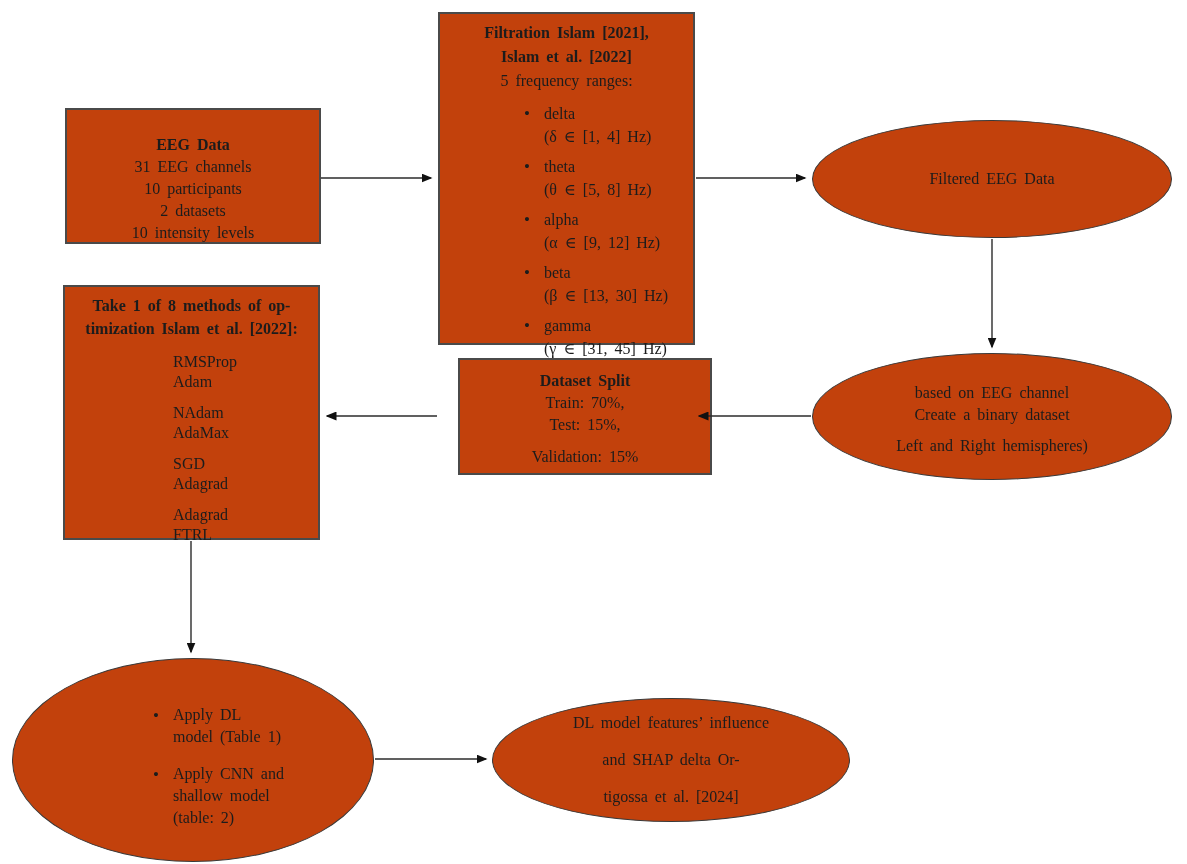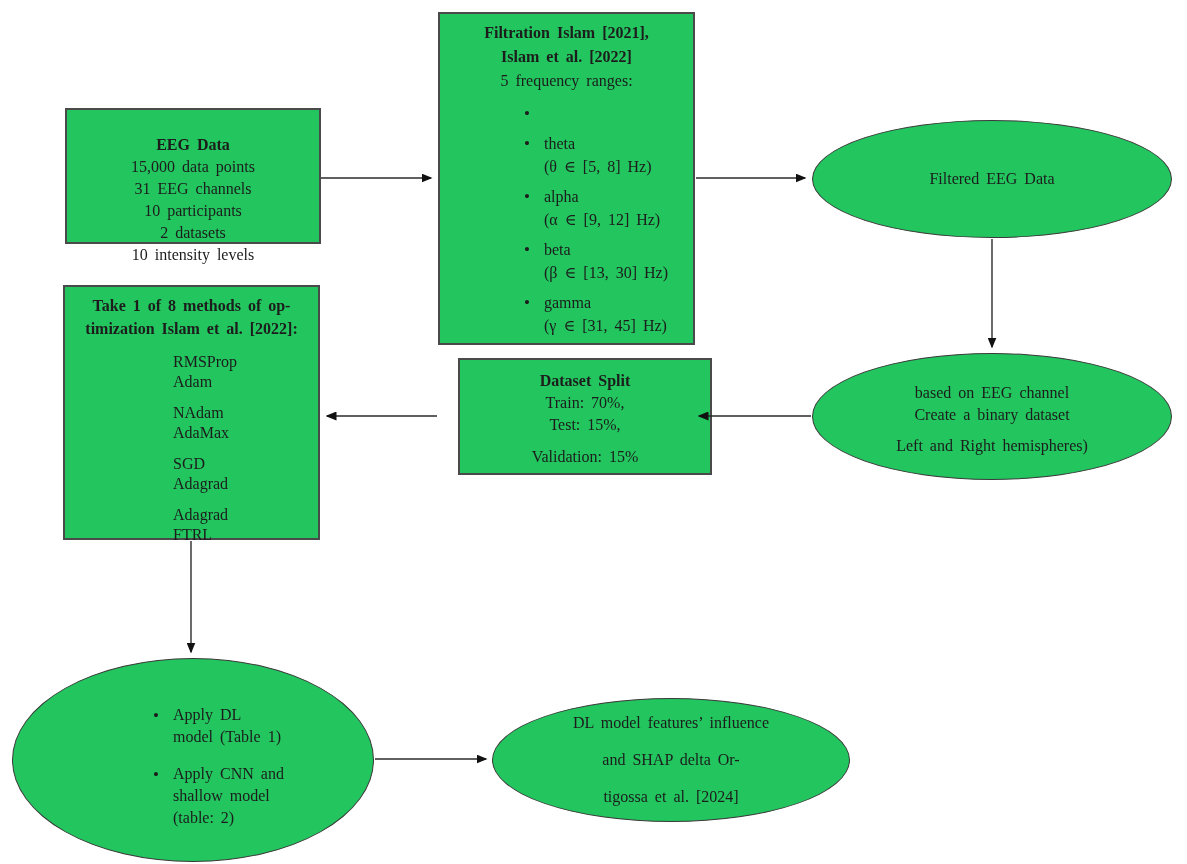--- a/index.html
+++ b/index.html
@@ -8,21 +8,21 @@
     width: 1187px;
     height: 864px;
     background: #ffffff;
     font-family: "Liberation Serif", "DejaVu Serif", serif;
     color: #1c1c1c;
     overflow: hidden;
     word-spacing: 3px;
   }
   #canvas * { box-sizing: border-box; }
 
-  .node { position: absolute; background: #22c55e; }
+  .node { position: absolute; background: #c2410c; }
   .box  { border: 2px solid #4a4a4a; text-align: center; }
   .ellipse { border: 1.5px solid #3a3a3a; border-radius: 50%; }
 
   .fs { font-size: 16px; line-height: 22px; }
   .bold { font-weight: bold; }
 
   
   #box-eeg { left: 65px; top: 108px; width: 256px; height: 136px; padding-top: 24px; }
   #box-eeg div { line-height: 22px; }
 
@@ -73,34 +73,37 @@
   #arrows { position: absolute; left: 0; top: 0; width: 1187px; height: 864px; pointer-events: none; }
   #arrows line { stroke: #2b2b2b; stroke-width: 1.4; }
 </style>
 </head>
 <body>
 
 <div id="canvas">
 
   <div class="node box fs" id="box-eeg">
     <div class="bold">EEG Data</div>
-    <div>15,000 data points</div>
     <div>31 EEG channels</div>
     <div>10 participants</div>
     <div>2 datasets</div>
     <div>10 intensity levels</div>
   </div>
 
   <div class="node box fs" id="box-filtration">
     <div class="bold title-line">Filtration Islam [2021],</div>
     <div class="bold title-line">Islam et al. [2022]</div>
     <div class="subtitle">5 frequency ranges:</div>
     <div class="freq-bullets">
       <div class="bullet-item">
         <span class="dot">•</span>
+        <span class="b-text">
+          <span class="b-line">delta</span>
+          <span class="b-line">(δ ∈ [1, 4] Hz)</span>
+        </span>
       </div>
       <div class="bullet-item">
         <span class="dot">•</span>
         <span class="b-text">
           <span class="b-line">theta</span>
           <span class="b-line">(θ ∈ [5, 8] Hz)</span>
         </span>
       </div>
       <div class="bullet-item">
         <span class="dot">•</span>

